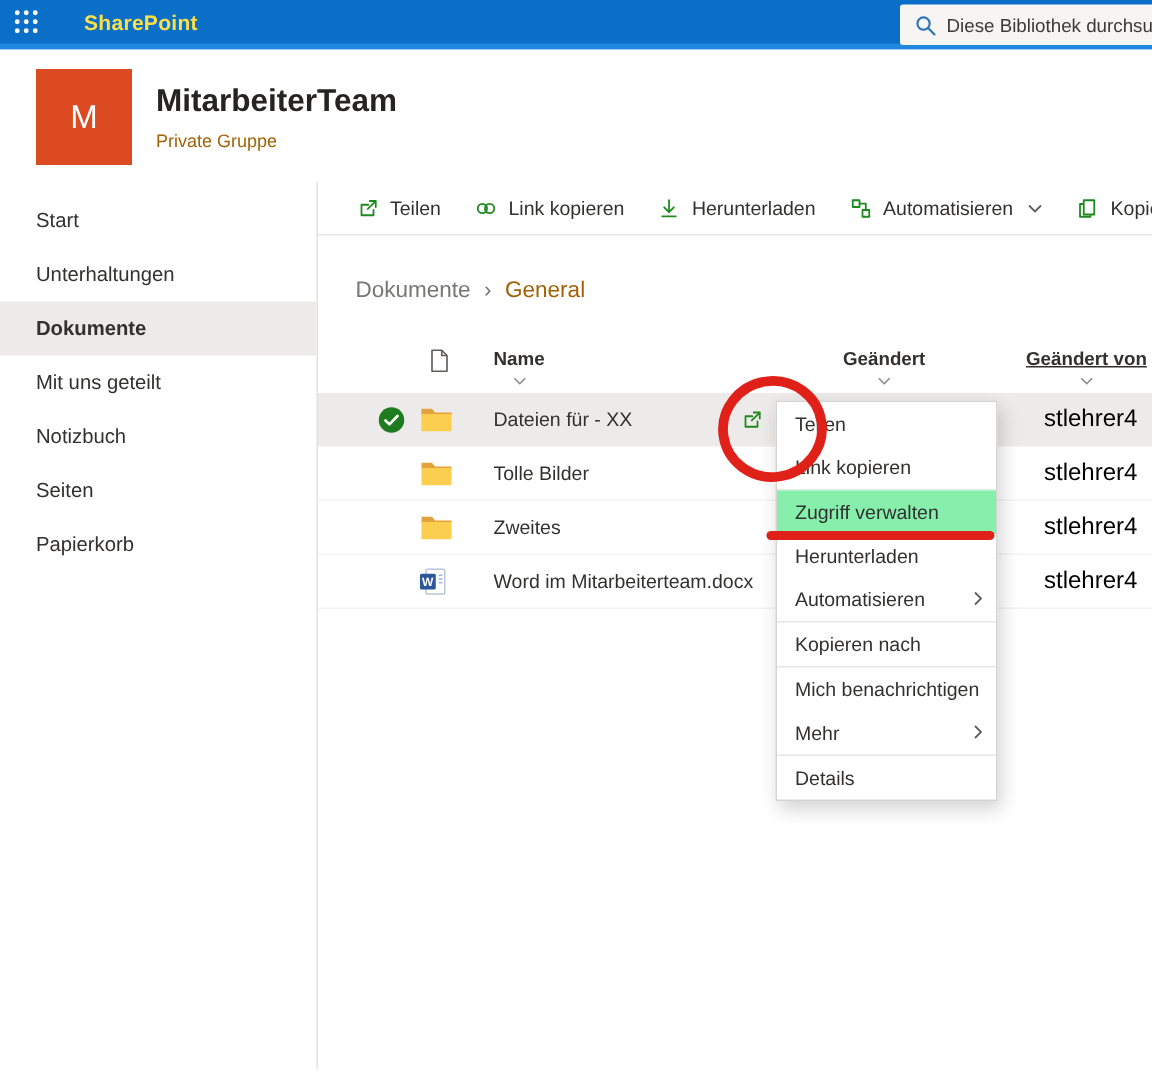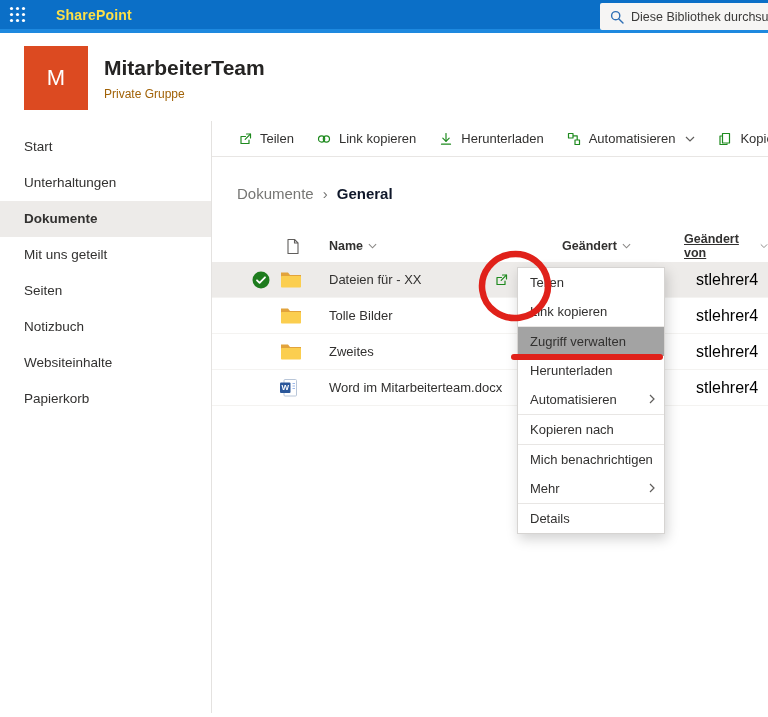--- a/index.html
+++ b/index.html
@@ -33,45 +33,45 @@
   
   .toolbar { position:absolute; top:0; left:0; right:0; height:36px; border-bottom:1px solid #e8e6e4; display:flex; align-items:center; padding-left:25px; }
   .tb-item { display:flex; align-items:center; gap:7px; margin-right:22px; font-size:13px; color:#323130; cursor:pointer; white-space:nowrap; }
   .tb-item svg { flex:none; }
   .tb-chevron { margin-left:3px; }
 
   
   .breadcrumb { position:absolute; top:64px; left:25px; font-size:15px; display:flex; align-items:center; }
   .crumb-parent { color:#767674; cursor:pointer; }
   .crumb-sep { color:#767674; margin:0 9px; font-size:15px; }
-  .crumb-current { color:#0f172a; font-weight:bold; }
+  .crumb-current { color:#a16207; font-weight:normal; }
 
   
   .thead { position:absolute; top:111px; left:0; right:0; height:28px; font-size:12.5px; font-weight:600; color:#323130; }
-  .thead .h { position:absolute; top:0; height:28px; display:flex; align-items:center; gap:5px; cursor:pointer; }
+  .thead .h { position:absolute; top:0; height:28px; display:flex; align-items:center; gap:5px; cursor:pointer;flex-direction:column; }
   .h-icon { left:74px; }
   .h-name { left:117px; }
   .h-mod  { left:350px; }
   .h-modby{ left:472px;text-decoration:underline; }
 
   .tbody { position:absolute; top:141px; left:0; right:0; }
   .trow { position:relative; height:36px; border-bottom:1px solid #f4f3f1; cursor:pointer; }
   .trow.selected { background:#edebe9; }
   .c-badge { position:absolute; left:40px; top:9px; }
   .c-ficon { position:absolute; left:68px; top:9px; }
   .c-wicon { position:absolute; left:67px; top:8px; }
   .c-name { position:absolute; left:117px; top:0; line-height:36px; font-size:13px; color:#323130; white-space:nowrap; }
   .c-share { position:absolute; left:281px; top:10px; cursor:pointer; }
   .c-dots { position:absolute; left:317px; top:0; line-height:36px; font-size:15px; color:#605e5c; cursor:pointer; padding:0 4px; }
   .c-by { position:absolute; left:484px; top:0; line-height:36px; font-size:16px; color:#000000; }
 
   
   .ctxmenu { position:absolute; left:517px; top:267px; width:148px; background:#fff; border:1px solid #d6d4d2; box-shadow:2px 5px 12px rgba(0,0,0,.18); z-index:5; }
   .mi { position:relative; height:29px; line-height:29px; padding-left:12px; font-size:13px; color:#323130; cursor:pointer; white-space:nowrap; }
-  .mi.highlighted { background:#a3a3a3; }
+  .mi.highlighted { background:#86efac; }
   .mi .sub { position:absolute; right:9px; top:9px; }
   .mdiv { height:1px; background:#e8e6e4; }
 
   
   .annot { position:absolute; left:0; top:0; z-index:9; pointer-events:none; }
 </style>
 </head>
 <body>
 
 <div class="page">
@@ -108,23 +108,22 @@
     <div class="sitesub">Private Gruppe</div>
   </div>
 
   <div class="bodyrow">
 
     <div class="sidebar">
       <div class="nav-item">Start</div>
       <div class="nav-item">Unterhaltungen</div>
       <div class="nav-item selected">Dokumente</div>
       <div class="nav-item">Mit uns geteilt</div>
+      <div class="nav-item">Notizbuch</div>
       <div class="nav-item">Seiten</div>
-      <div class="nav-item">Notizbuch</div>
-      <div class="nav-item">Websiteinhalte</div>
       <div class="nav-item">Papierkorb</div>
     </div>
 
     <div class="main">
 
       <div class="toolbar">
         <div class="tb-item">
           <svg width="16" height="16" viewBox="0 0 16 16" fill="none" stroke="#1e8a1e" stroke-width="1.2" stroke-linecap="round" stroke-linejoin="round">
             <path d="M8.5 5.5H4v7h8V9"></path>
               <path d="M9.5 3h4v4"></path>

